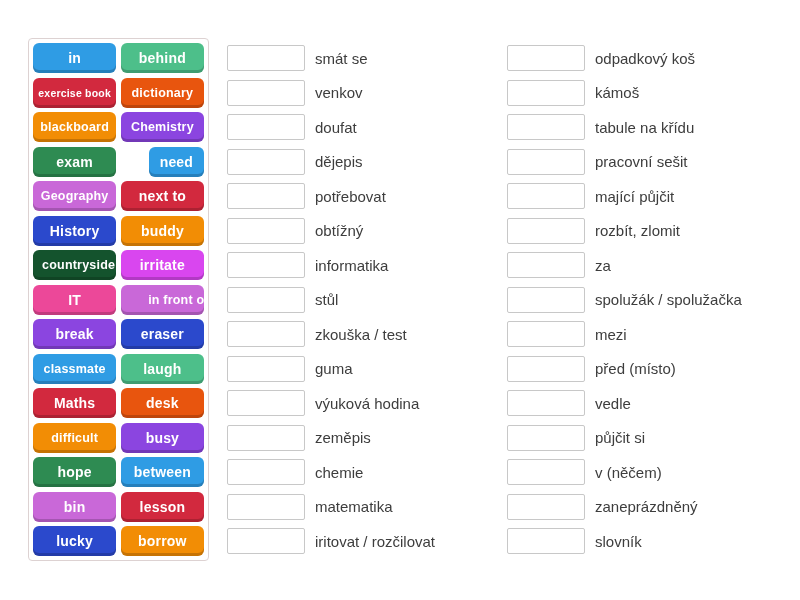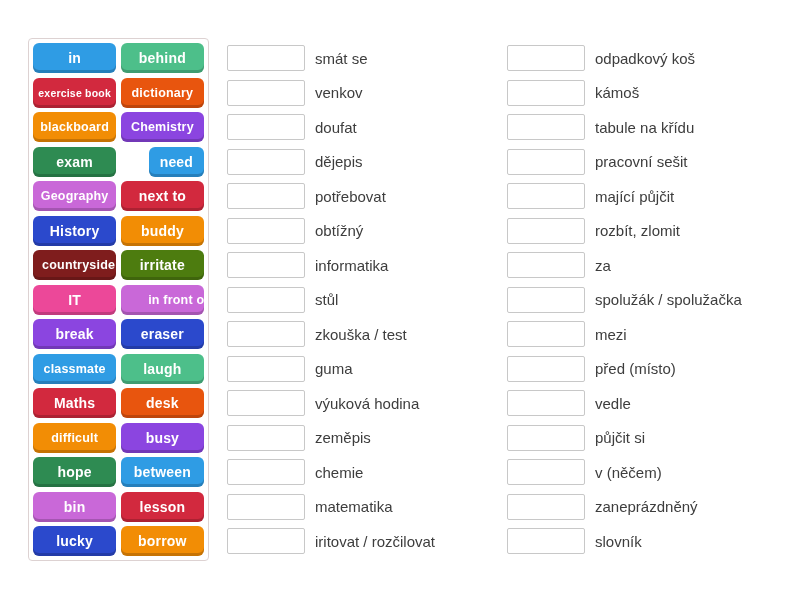--- a/index.html
+++ b/index.html
@@ -79,22 +79,22 @@
       <div class="tile xs" style="background: rgb(210, 41, 62); text-align: right;">exercise book</div>
       <div class="tile sm" style="background: rgb(232, 85, 14);">dictionary</div>
       <div class="tile sm" style="background: rgb(242, 141, 5);">blackboard</div>
       <div class="tile sm" style="background: rgb(139, 69, 224);">Chemistry</div>
       <div class="tile" style="background: rgb(46, 139, 82);">exam</div>
       <div class="tile" style="background: rgb(47, 156, 228); margin-left: 28px;">need</div>
       <div class="tile sm" style="background: rgb(201, 104, 216);">Geography</div>
       <div class="tile" style="background: rgb(210, 41, 62);">next to</div>
       <div class="tile" style="background: rgb(43, 73, 204);">History</div>
       <div class="tile" style="background: rgb(242, 141, 5);">buddy</div>
-      <div class="tile sm" style="background: #7f1d1d; padding-left: 8px;">countryside</div>
-      <div class="tile" style="background: #4d7c0f;">irritate</div>
+      <div class="tile sm" style="background: #14532d; padding-left: 8px;">countryside</div>
+      <div class="tile" style="background: #d946ef;">irritate</div>
       <div class="tile" style="background: #ec4899;">IT</div>
       <div class="tile sm" style="background: rgb(201, 104, 216); padding-left: 32px;">in front of</div>
       <div class="tile" style="background: rgb(139, 69, 224);">break</div>
       <div class="tile" style="background: rgb(43, 73, 204);">eraser</div>
       <div class="tile sm" style="background: rgb(47, 156, 228);">classmate</div>
       <div class="tile" style="background: rgb(77, 191, 138);">laugh</div>
       <div class="tile" style="background: rgb(210, 41, 62);">Maths</div>
       <div class="tile" style="background: rgb(232, 85, 14);">desk</div>
       <div class="tile sm" style="background: rgb(242, 141, 5);">difficult</div>
       <div class="tile" style="background: rgb(139, 69, 224);">busy</div>

